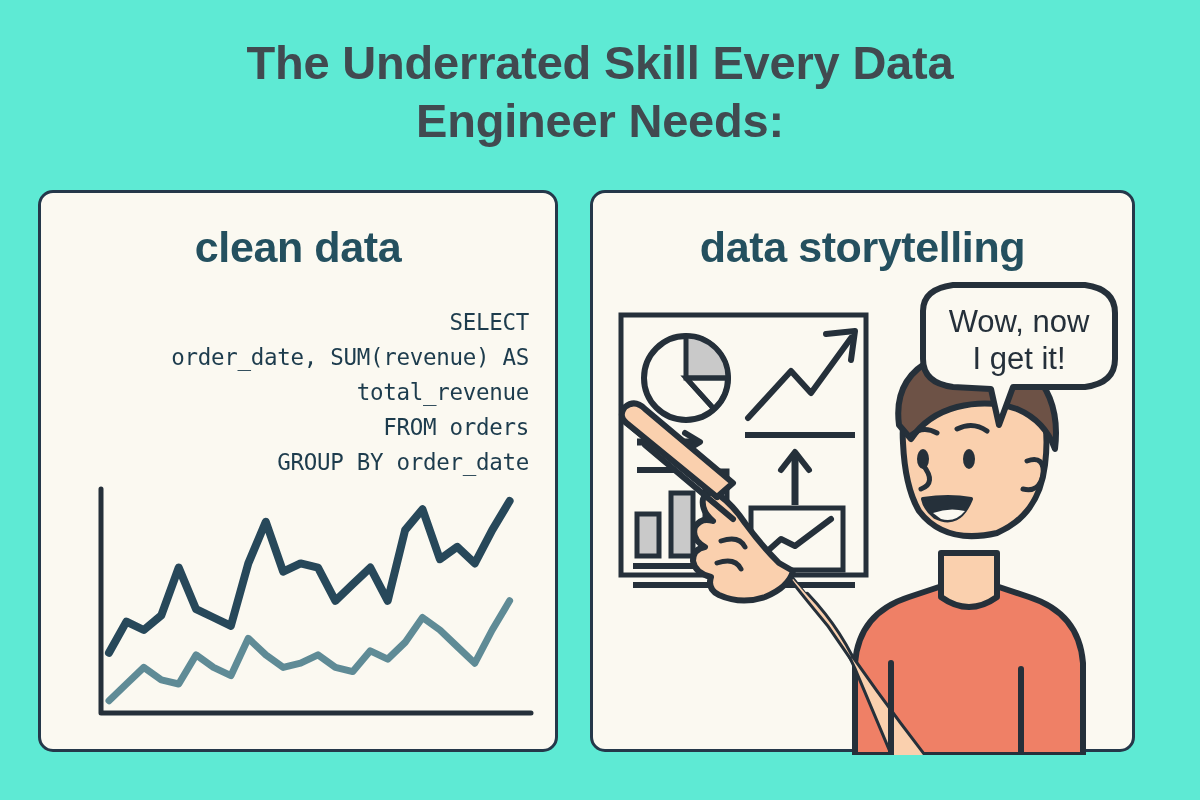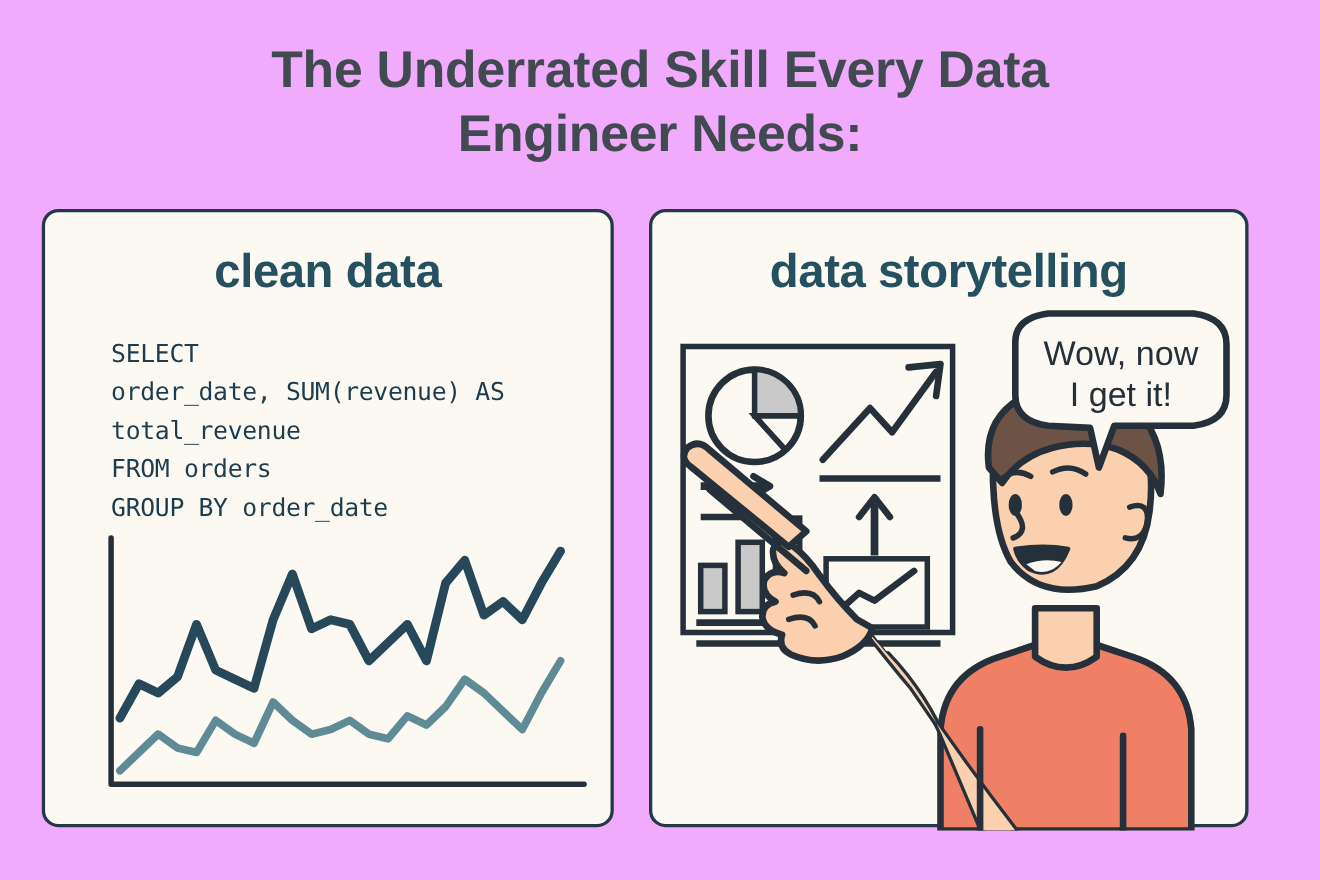--- a/index.html
+++ b/index.html
@@ -4,21 +4,21 @@
 <style>
   html, body {
     margin: 0;
     padding: 0;
     background: #ffffff;
   }
   #canvas {
     position: relative;
     width: 1200px;
     height: 800px;
-    background: #f0abfc;
+    background: #5eead4;
     overflow: hidden;
     font-family: "Liberation Sans", sans-serif;
   }
 
   
   #title {
     position: absolute;
     left: 0;
     top: 34px;
     width: 1200px;
@@ -53,29 +53,30 @@
     font-weight: bold;
     color: #24505f;
     letter-spacing: -0.4px;
   }
   #heading-left  { top: 30px; }
   #heading-right { top: 30px; }
 
   
   #sql-block {
     position: absolute;
-    left: 60px;
+    left: 48px;
     top: 112px;
     width: 440px;
     font-family: "DejaVu Sans Mono", "Liberation Mono", monospace;
     font-size: 22.5px;
     line-height: 35px;
     color: #1d3c4d;
     white-space: pre-line;
     letter-spacing: -0.3px;
+    text-align: right;
   }
 
   
   #line-chart {
     position: absolute;
     left: 38px;
     top: 288px;
     width: 470px;
     height: 255px;
   }

